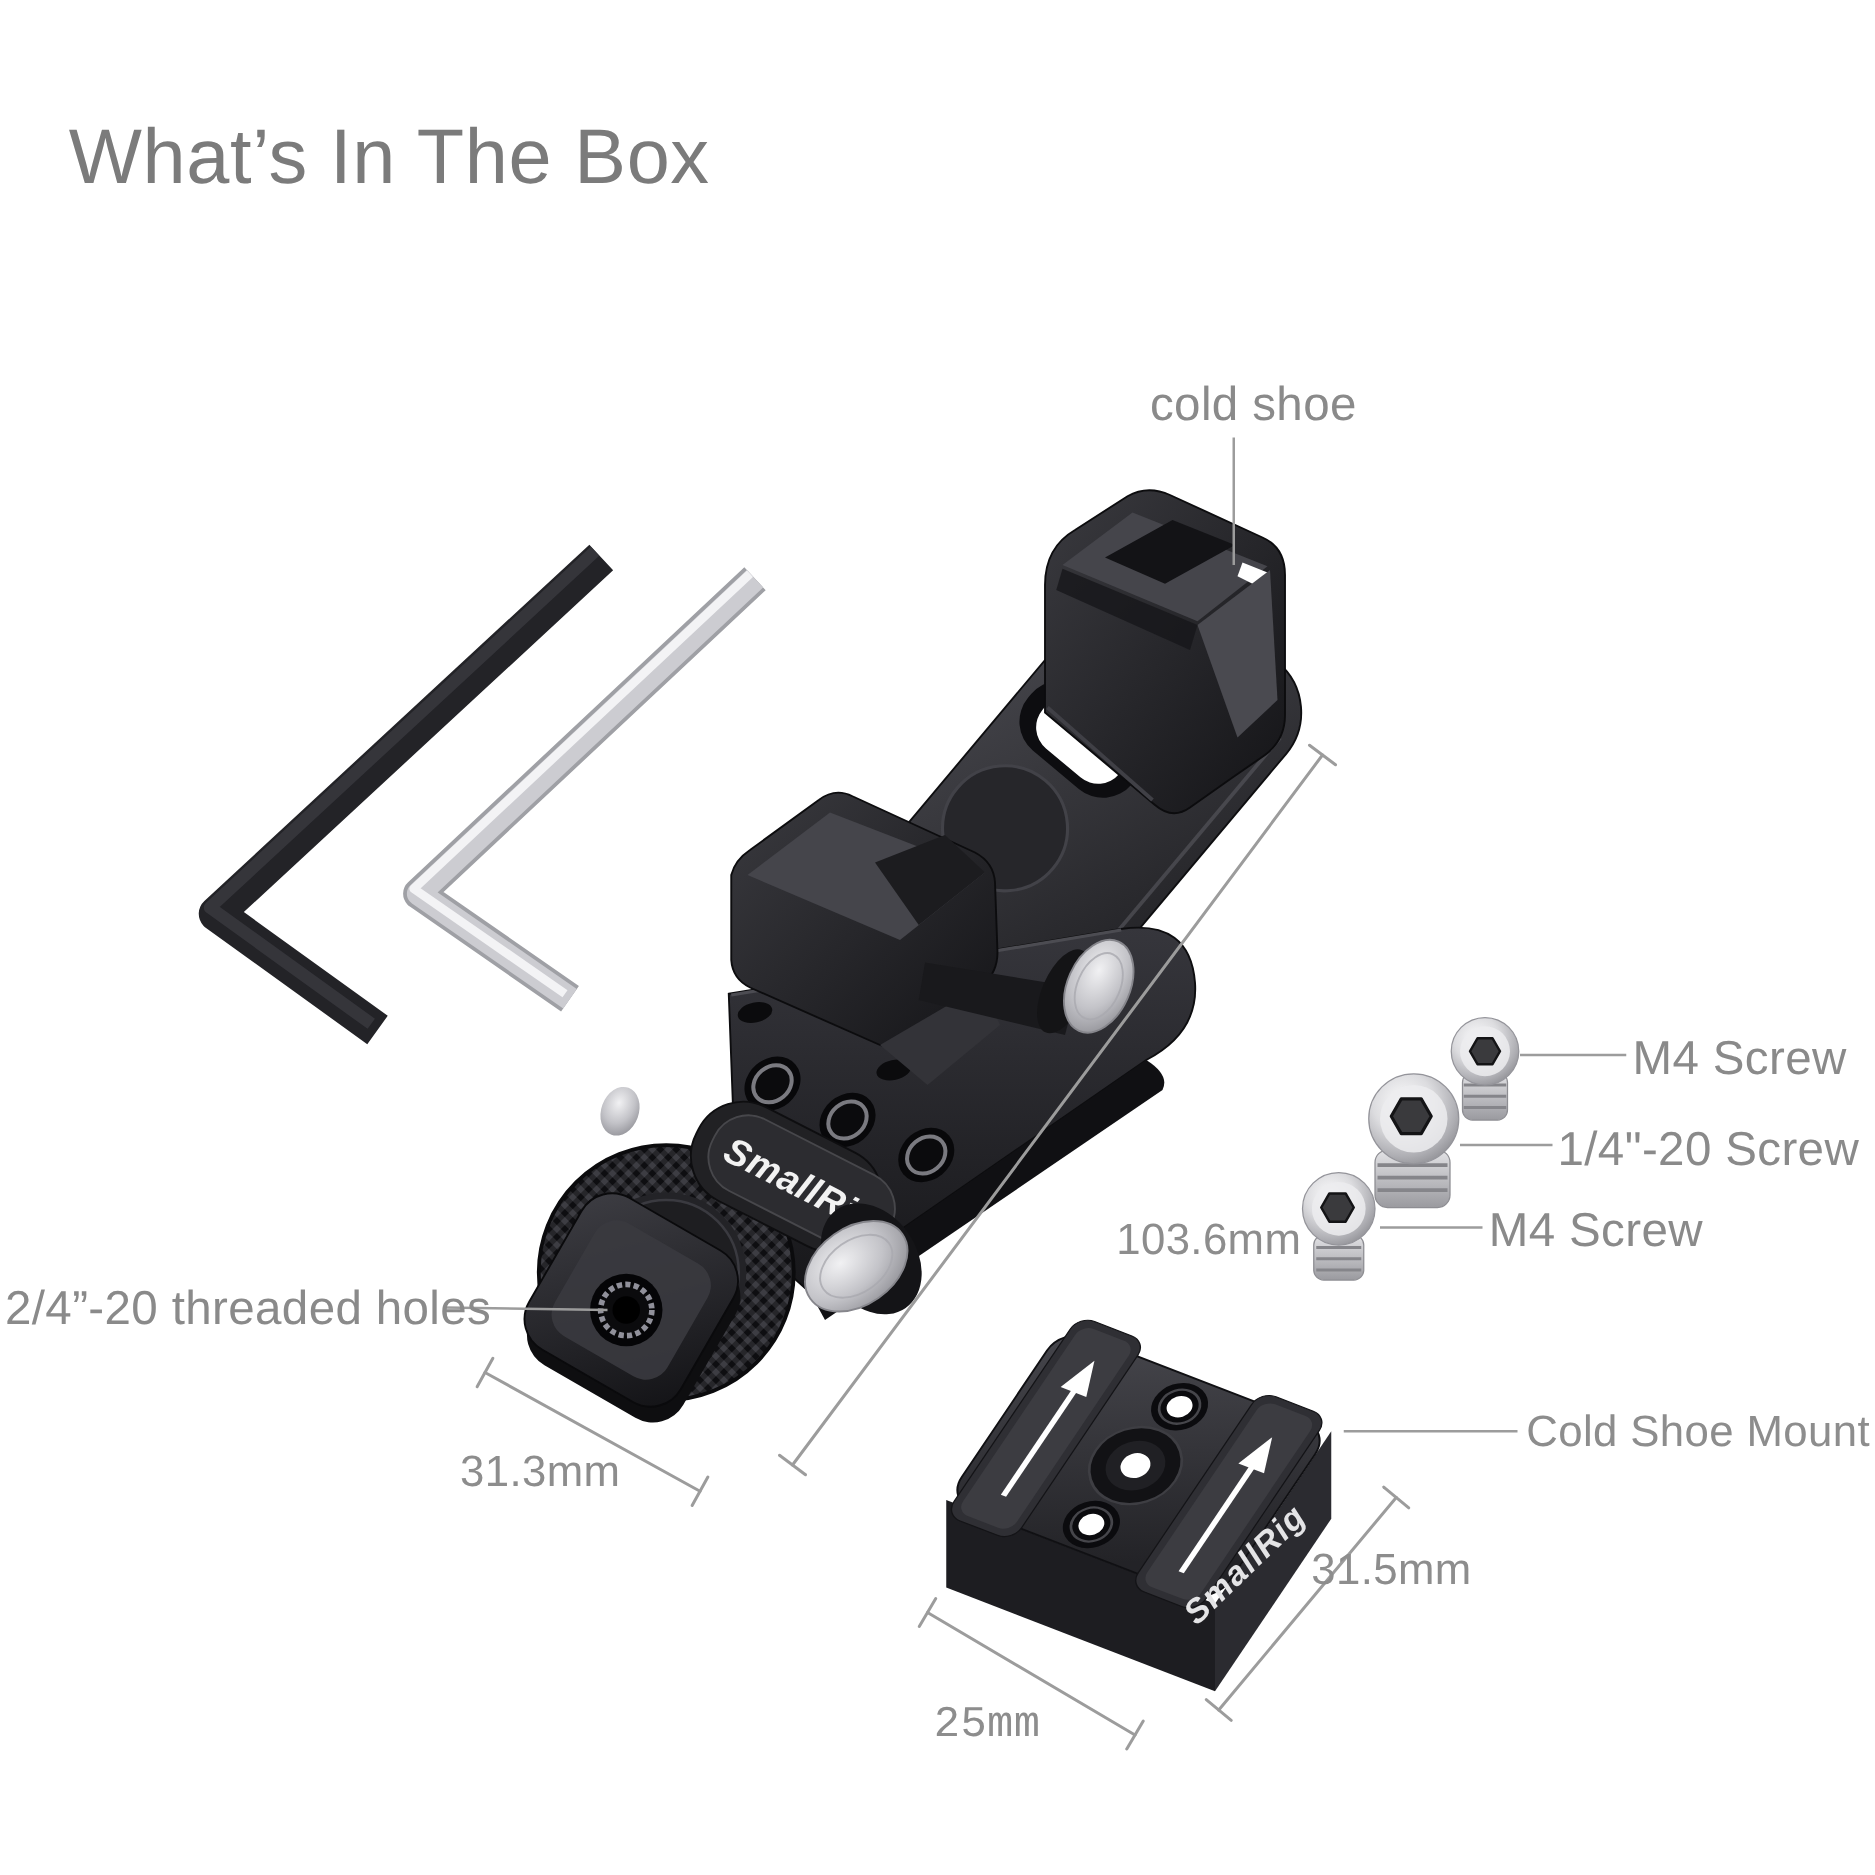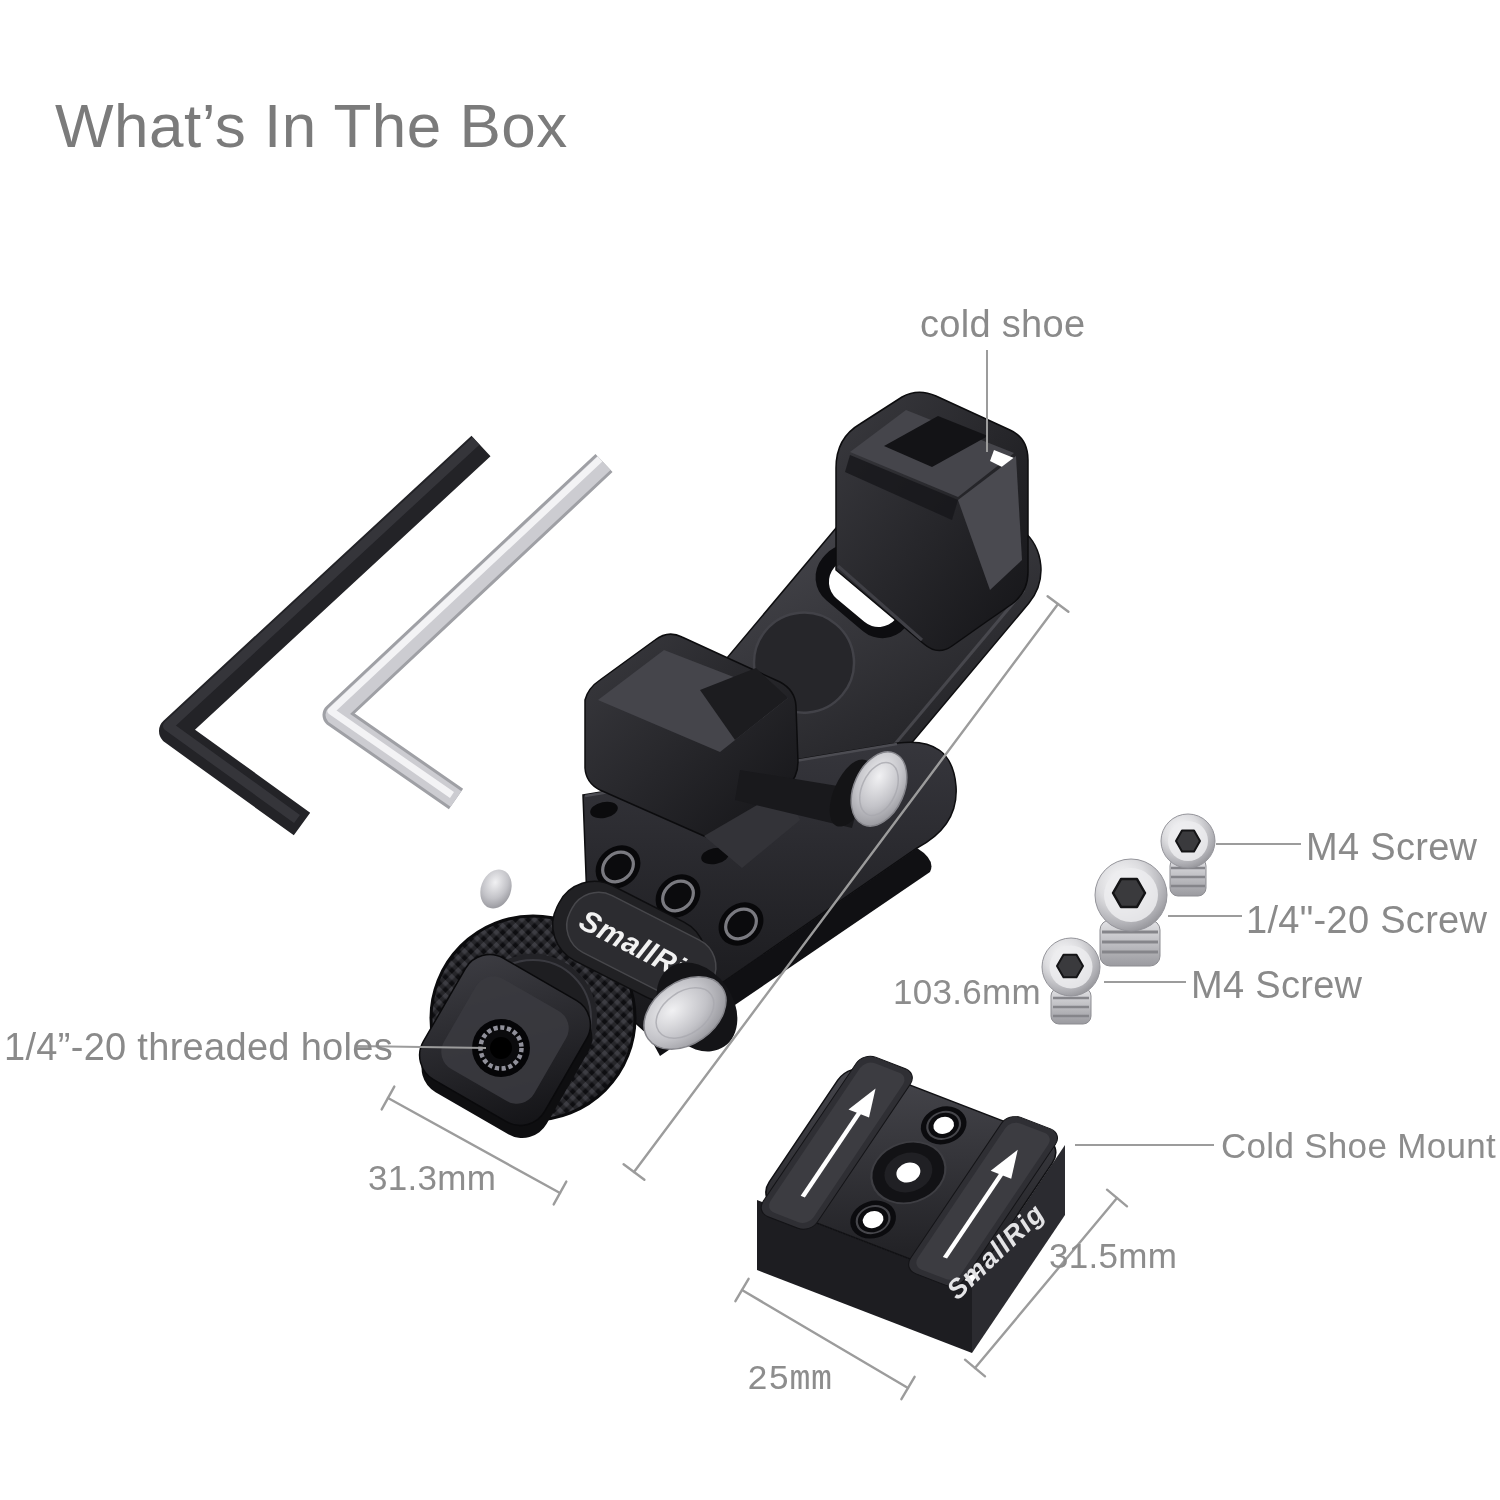--- a/index.html
+++ b/index.html
@@ -244,19 +244,19 @@
   </g>
 </svg>
 
 <div class="ttl">What’s In The Box</div>
 
 <div class="lbl" style="left:920px;top:303px;">cold shoe</div>
 <div class="lbl dim" style="left:893px;top:924px;margin-top:48px;">103.6mm</div>
 <div class="lbl" style="left:1306px;top:826px;">M4 Screw</div>
 <div class="lbl" style="left:1246px;top:899px;">1/4"-20 Screw</div>
 <div class="lbl" style="left:1191px;top:964px;">M4 Screw</div>
-<div class="lbl" style="left:4px;top:1026px;">1/4”-20 threaded holes</div>
+<div class="lbl" style="left:4px;top:1026px;">2/4”-20 threaded holes</div>
 <div class="lbl dim" style="left:368px;top:1158px;">31.3mm</div>
 <div class="lbl dim" style="left:1221px;top:1126px;">Cold Shoe Mount</div>
 <div class="lbl dim" style="left:1049px;top:1236px;">31.5mm</div>
 <div class="lbl dim" style="left:747px;top:1360px;font-family:Liberation Mono, monospace;">25mm</div>
 
 </div>
 
 </body></html>

